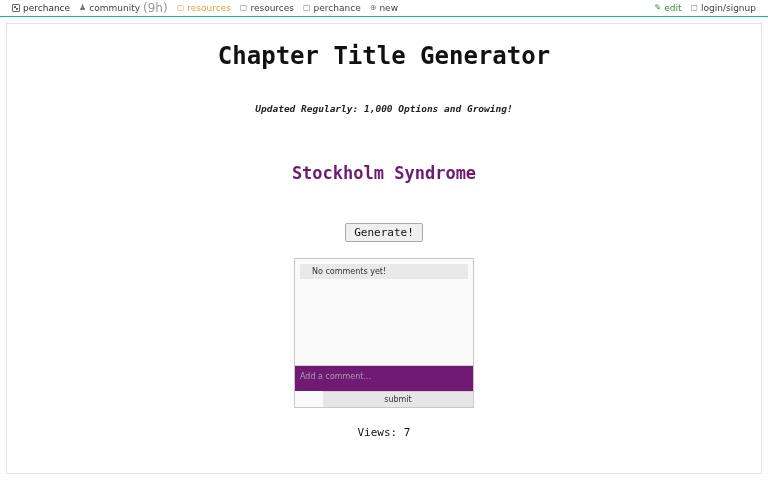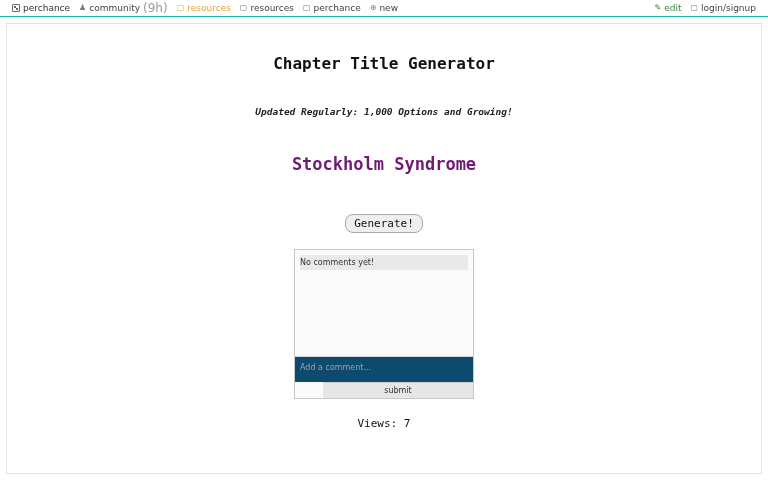--- a/index.html
+++ b/index.html
@@ -107,35 +107,35 @@
     overflow: hidden;
   }
 
   .content {
     padding-top: 11px;
     text-align: center;
   }
 
   .title {
     font-family: "DejaVu Sans Mono", monospace;
-    font-size: 16px;
+    font-size: 24px;
     font-weight: bold;
     color: #111;
     letter-spacing: 0px;
-    margin: 12px;
+    margin: 0;
     padding-top: 7px;
   }
 
   .subtitle {
     font-family: "DejaVu Sans Mono", monospace;
     font-size: 9.5px;
     font-style: italic;
     font-weight: bold;
     color: #222;
-    margin: 0;
+    margin: 12px;
     padding-top: 21px;
   }
 
   .output {
     font-family: "DejaVu Sans Mono", monospace;
     font-size: 17px;
     font-weight: bold;
     color: #701a75;
     margin: 0;
     padding-top: 37px;
@@ -143,21 +143,21 @@
 
   .gen-wrap {
     padding-top: 38px;
   }
   .gen-button {
     font-family: "DejaVu Sans Mono", monospace;
     font-size: 11px;
     color: #111;
     background: #efefef;
     border: 1px solid #a9a9a9;
-    border-radius: 8px;
+    border-radius: 2px;
     padding: 2px 8px;
     cursor: pointer;
   }
 
   
   .comments {
     width: 180px;
     margin: 0 auto;
     margin-top: 16px;
     border: 1px solid #c8c8c8;
@@ -168,29 +168,29 @@
   .comments-list {
     height: 106px;
     padding: 5px 5px 0 5px;
     box-sizing: border-box;
     background: #fafafa;
   }
   .comment-empty {
     background: #e9e9e9;
     color: #333;
     font-size: 8px;
-    padding: 3px 0;
+    padding: 3px 12px;
     font-family: "DejaVu Sans", sans-serif;
   }
   .comment-input {
     border-top: 1px solid #d4d4d4;
     padding: 6px 5px;
     font-size: 8px;
     color: #a0a0a0;
-    background: #0c4a6e;
+    background: #701a75;
     font-family: "DejaVu Sans", sans-serif;
     min-height: 13px;
     cursor: text;
   }
   .comment-submit {
     border-top: 1px solid #cfcfcf;
     background: #e6e6e6;
     text-align: center;
     font-size: 8px;
     color: #333;

